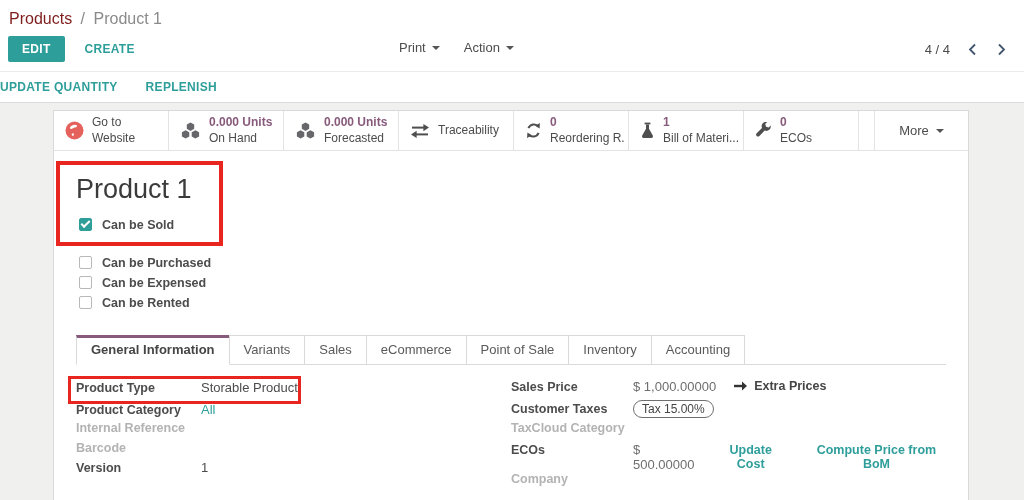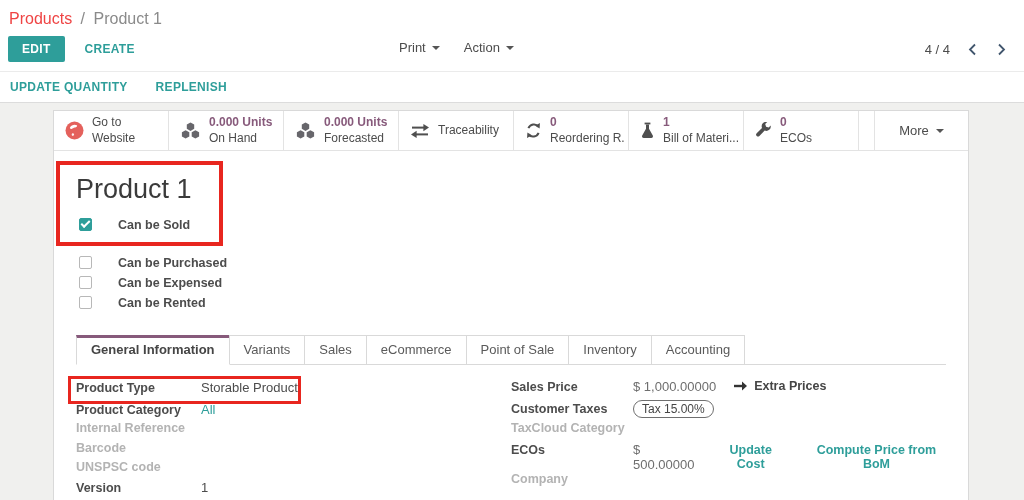--- a/index.html
+++ b/index.html
@@ -7,21 +7,21 @@
   body {
     font-family: "Liberation Sans", sans-serif;
     font-size: 13px;
     color: #4c4c4c;
     background: #fff;
   }
 
   
   .control-panel { background: #fff; }
   .breadcrumb { padding: 10px 0 6px 9px; font-size: 16px; }
-  .bc-link { color: #ef4444; cursor: pointer; }
+  .bc-link { color: #7f1d1d; cursor: pointer; }
   .bc-sep, .bc-current { color: #8a8a8a; }
   .bc-sep { margin: 0 4px; }
 
   .buttons-row {
     position: relative;
     display: flex; align-items: center;
     padding: 2px 16px 9px 8px;
     border-bottom: 1px solid #ebebeb;
   }
   .btn-primary {
@@ -48,21 +48,21 @@
     border-left: 4px solid transparent; border-right: 4px solid transparent;
     border-top: 4px solid #555;
   }
   .pager { margin-left: auto; display: flex; align-items: center; gap: 16px; }
   .pager-count { font-size: 13px; color: #4c4c4c; }
   .pager-arrow { background: none; border: none; cursor: pointer; padding: 2px; line-height: 0; }
 
   
   .statusbar {
     display: flex; align-items: center; gap: 28px;
-    height: 31px; padding-left: 10px;
+    height: 31px; 
     border-bottom: 1px solid #dcdcdc; background: #fff;
   }
 
   
   .content { background: #f0f0ee; height: 403px; padding: 7px 0 0 53px; }
   .sheet {
     width: 916px; min-height: 396px;
     background: #fff; border: 1px solid #d9d9d9; border-bottom: none;
     position: relative;
   }
@@ -99,21 +99,21 @@
     width: 13px; height: 13px; flex: none;
     border: 1px solid #b8b8b8; border-radius: 2px; background: #fff;
     display: flex; align-items: center; justify-content: center; cursor: pointer;
   }
   .cb.checked { background: #2E9E9A; border-color: #2E9E9A; }
   .cb.checked::after {
     content: ""; width: 3px; height: 7px;
     border: solid #fff; border-width: 0 2px 2px 0;
     transform: rotate(45deg) translate(-1px, -1px);
   }
-  .cb-label { font-size: 12.5px; font-weight: 700; color: #4c4c4c; margin-left: 16px; }
+  .cb-label { font-size: 12.5px; font-weight: 700; color: #4c4c4c; }
   .cb-rest { margin-top: 7px; }
 
   
   .tabs { display: flex; margin-top: 23px; border-bottom: 1px solid #d9d9d9; align-items: center; }
   .tab {
     background: #fff; border: 1px solid #d9d9d9; border-bottom: none;
     padding: 6px 14px 7px; font-size: 13px; color: #5a5a5a;
     margin-right: -1px; cursor: pointer; position: relative;
   }
   .tab.active {
@@ -346,24 +346,20 @@
           </div>
           <div class="field-row">
             <span class="f-label muted">Internal Reference</span>
             <span class="f-value"></span>
           </div>
           <div class="field-row">
             <span class="f-label muted">Barcode</span>
             <span class="f-value"></span>
           </div>
           <div class="field-row">
-            <span class="f-label muted">UNSPSC code</span>
-            <span class="f-value"></span>
-          </div>
-          <div class="field-row">
             <span class="f-label">Version</span>
             <span class="f-value">1</span>
           </div>
         </div>
 
         <div class="col col-right">
           <div class="field-row">
             <span class="f-label">Sales Price</span>
             <span class="f-value money">$ 1,000.00000</span>
             <span class="extra-prices">

